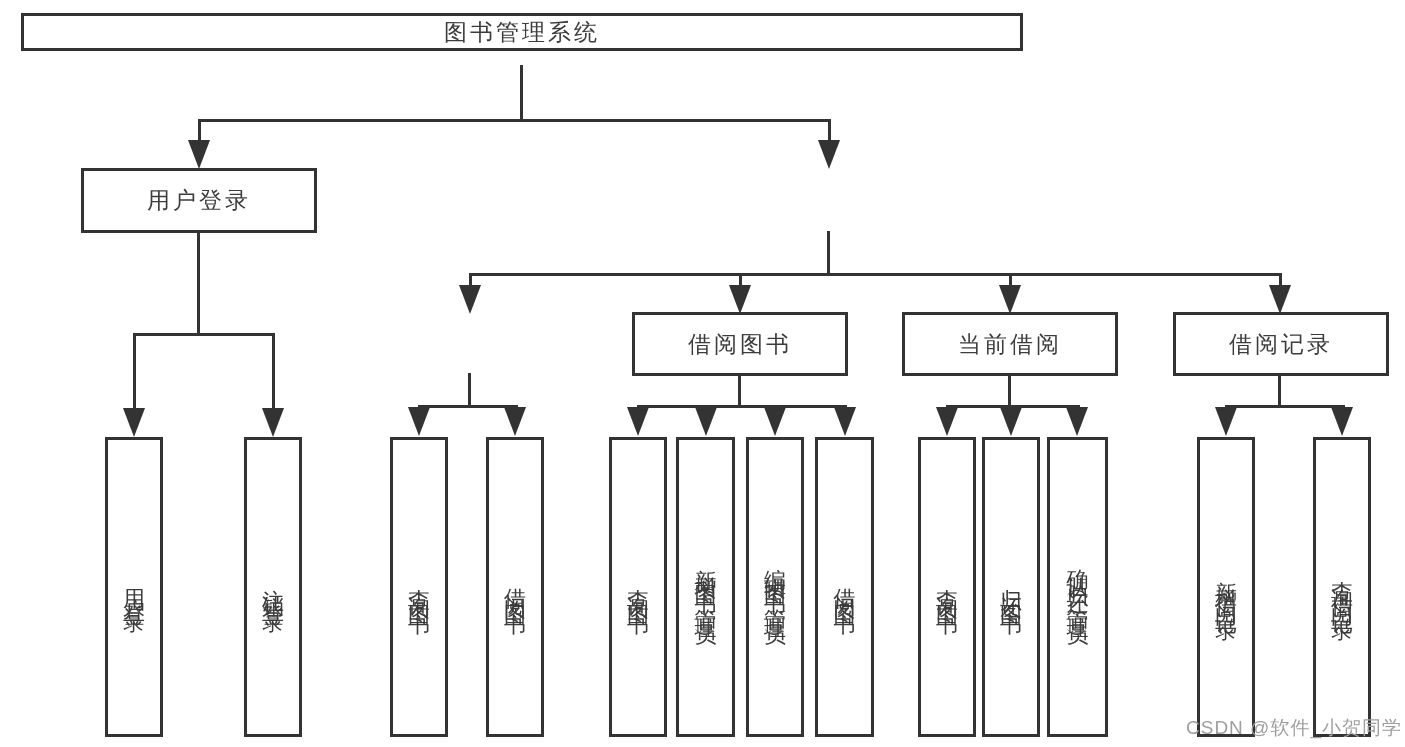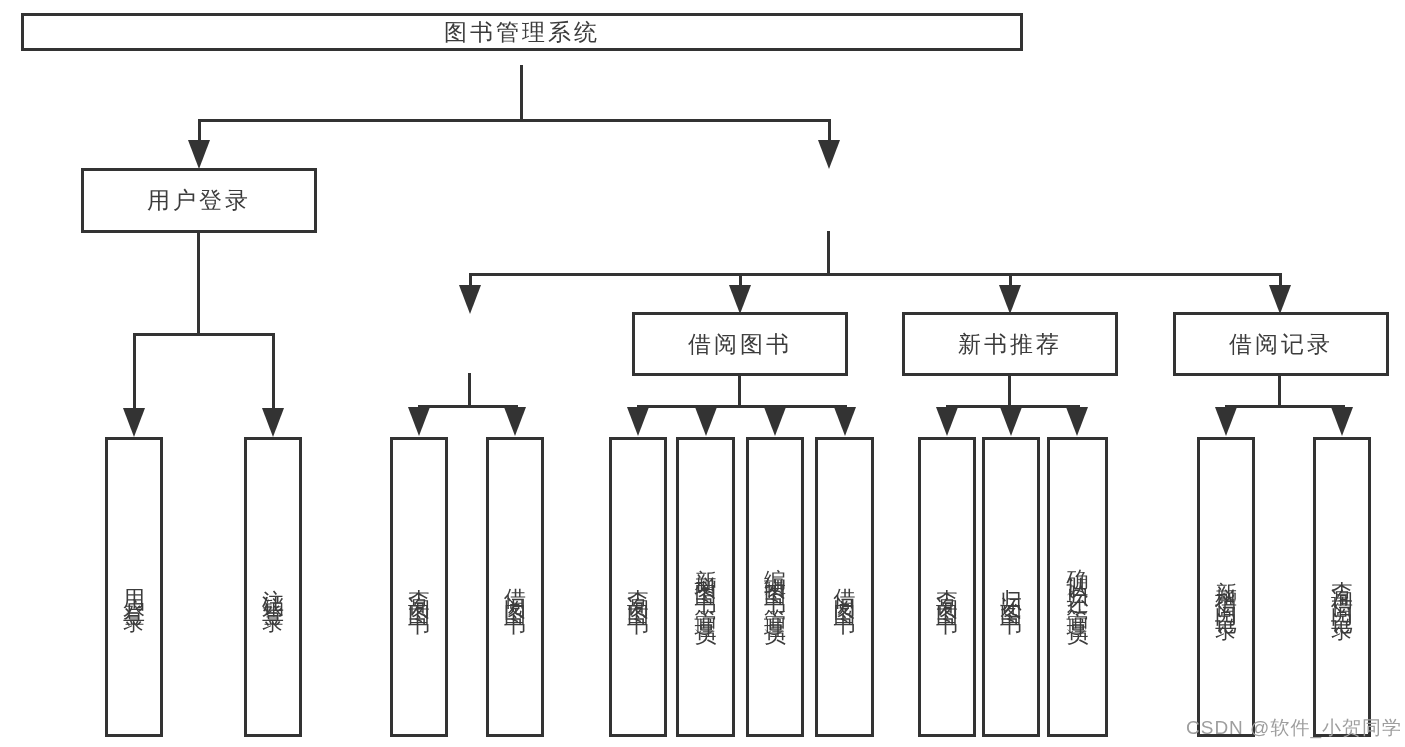--- a/index.html
+++ b/index.html
@@ -115,21 +115,21 @@
   <div class="line" style="left:1278px; top:373px; width:3px; height:35px;"></div>
   <div class="line" style="left:1225px; top:405px; width:120px; height:3px;"></div>
   <div class="arrow" style="left:1215px; top:407px;"></div>
   <div class="arrow" style="left:1331px; top:407px;"></div>
 
   <div class="box" style="left:21px; top:13px; width:1002px; height:38px;">图书管理系统</div>
 
   <div class="box" style="left:81px; top:168px; width:236px; height:65px;">用户登录</div>
 
   <div class="box" style="left:632px; top:312px; width:216px; height:64px;">借阅图书</div>
-  <div class="box" style="left:902px; top:312px; width:216px; height:64px;">新书推荐</div>
+  <div class="box" style="left:902px; top:312px; width:216px; height:64px;">当前借阅</div>
   <div class="box" style="left:1173px; top:312px; width:216px; height:64px;">借阅记录</div>
 
   <div class="vbox" style="left:105px; width:58px;">用户登录</div>
   <div class="vbox" style="left:244px; width:58px;">注销登录</div>
 
   <div class="vbox" style="left:390px; width:58px;">查询图书</div>
   <div class="vbox" style="left:486px; width:58px;">借阅图书</div>
 
   <div class="vbox" style="left:609px; width:58px;">查询图书</div>
   <div class="vbox" style="left:676px; width:59px;">新增图书（管理员）</div>

